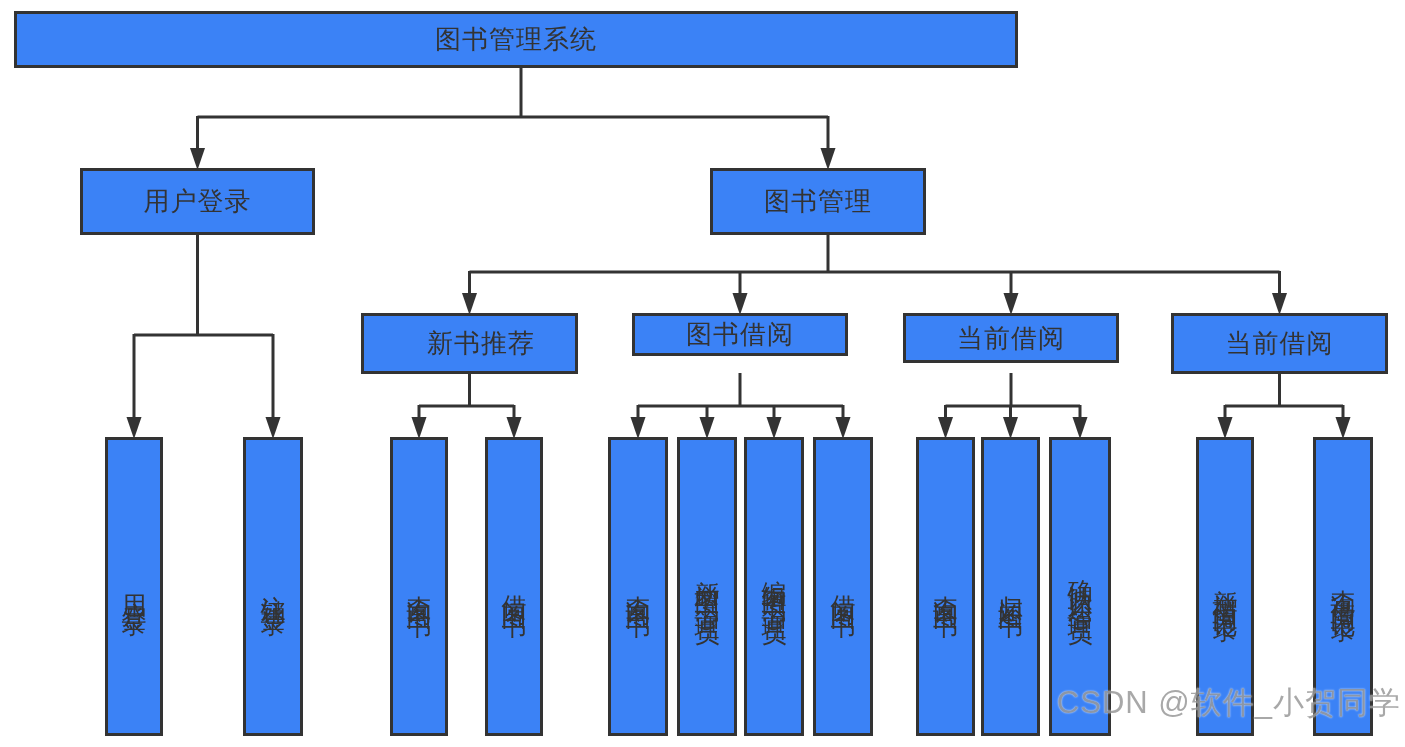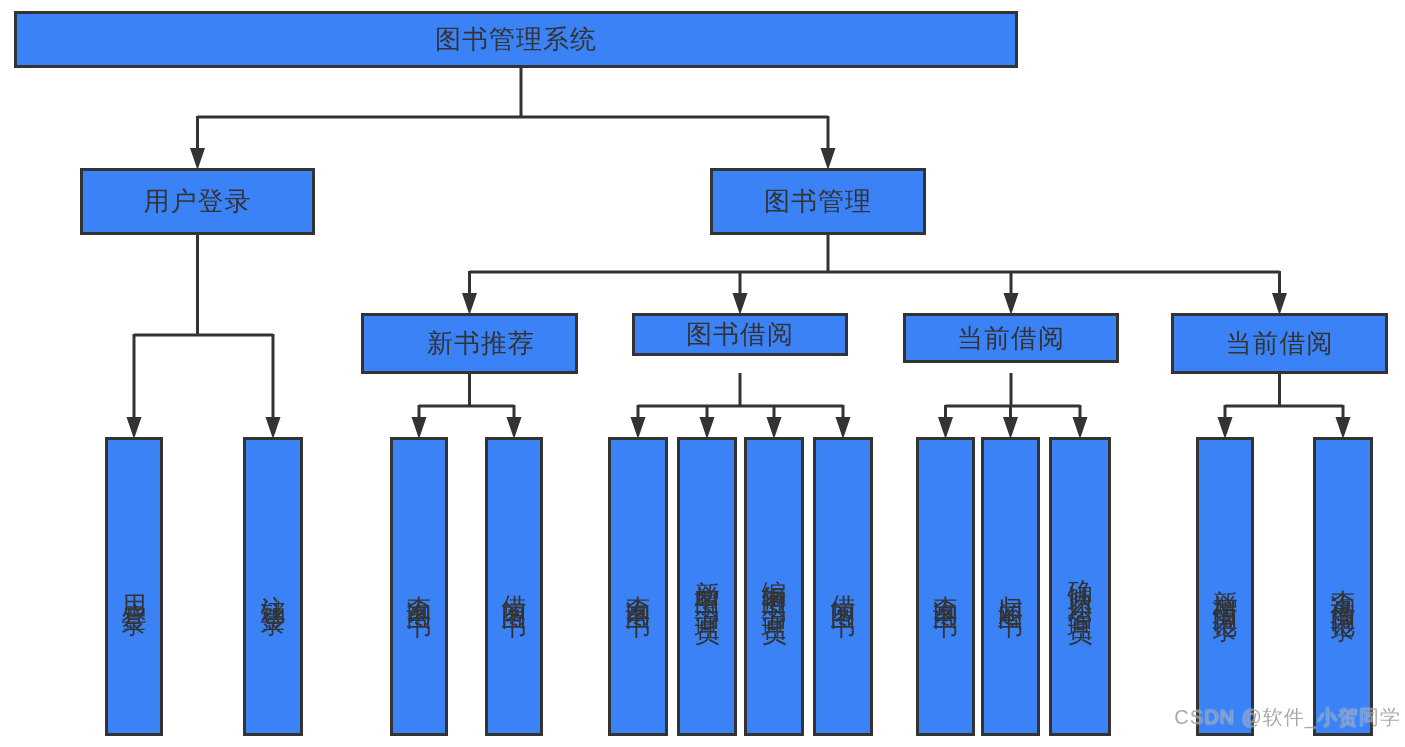--- a/index.html
+++ b/index.html
@@ -38,24 +38,24 @@
     white-space: nowrap;
   }
   .node.v .label {
     writing-mode: vertical-rl;
     font-size: 25px;
     line-height: 1;
     letter-spacing: 6px;
   }
   #watermark {
     position: absolute;
-    top: 704px;
+    top: 682px;
     right: 4px;
     z-index: 5;
-    font-size: 20px;
+    font-size: 31px;
     letter-spacing: 1px;
     color: #9a9a9a;
     opacity: 0.85;
     text-shadow: 0 0 2px #ffffff;
     white-space: nowrap;
     pointer-events: none;
   }
 </style>
 </head>
 <body>

